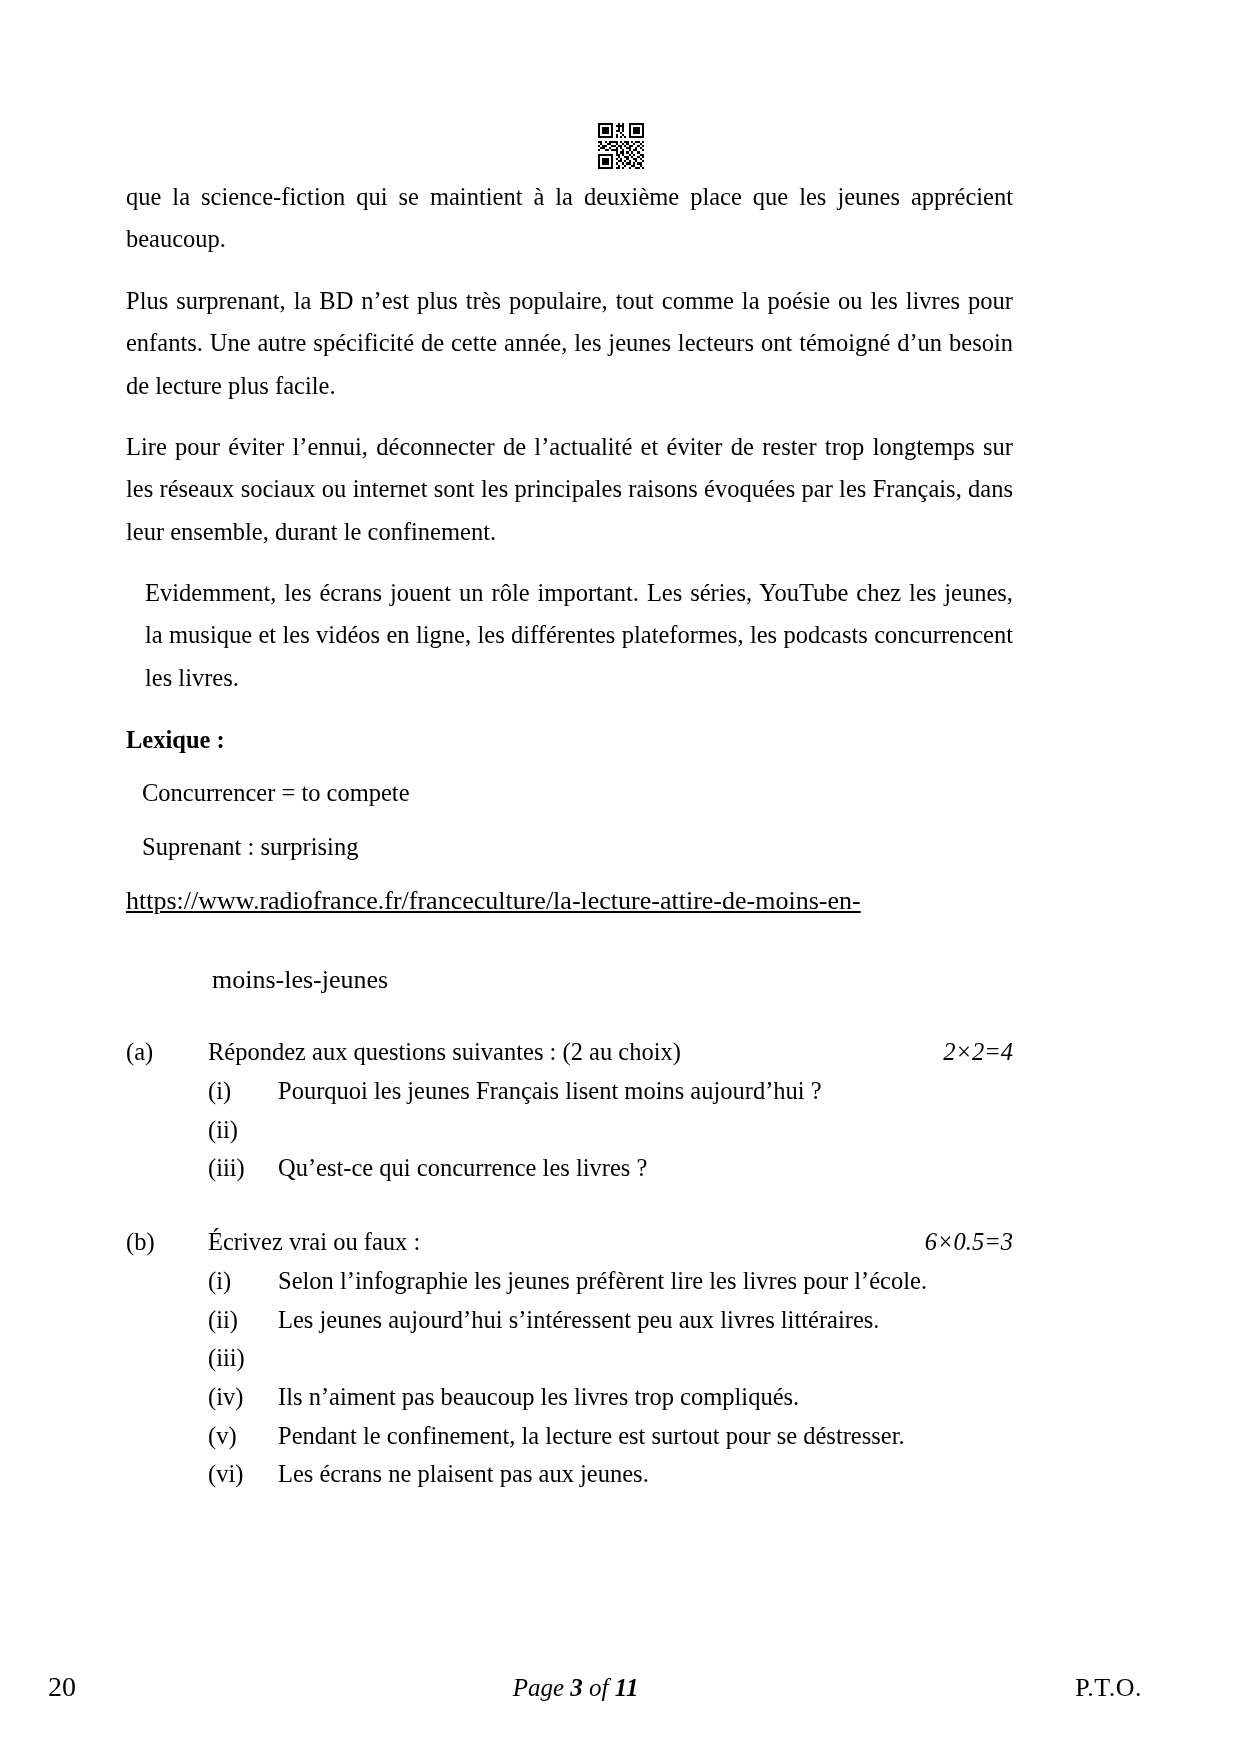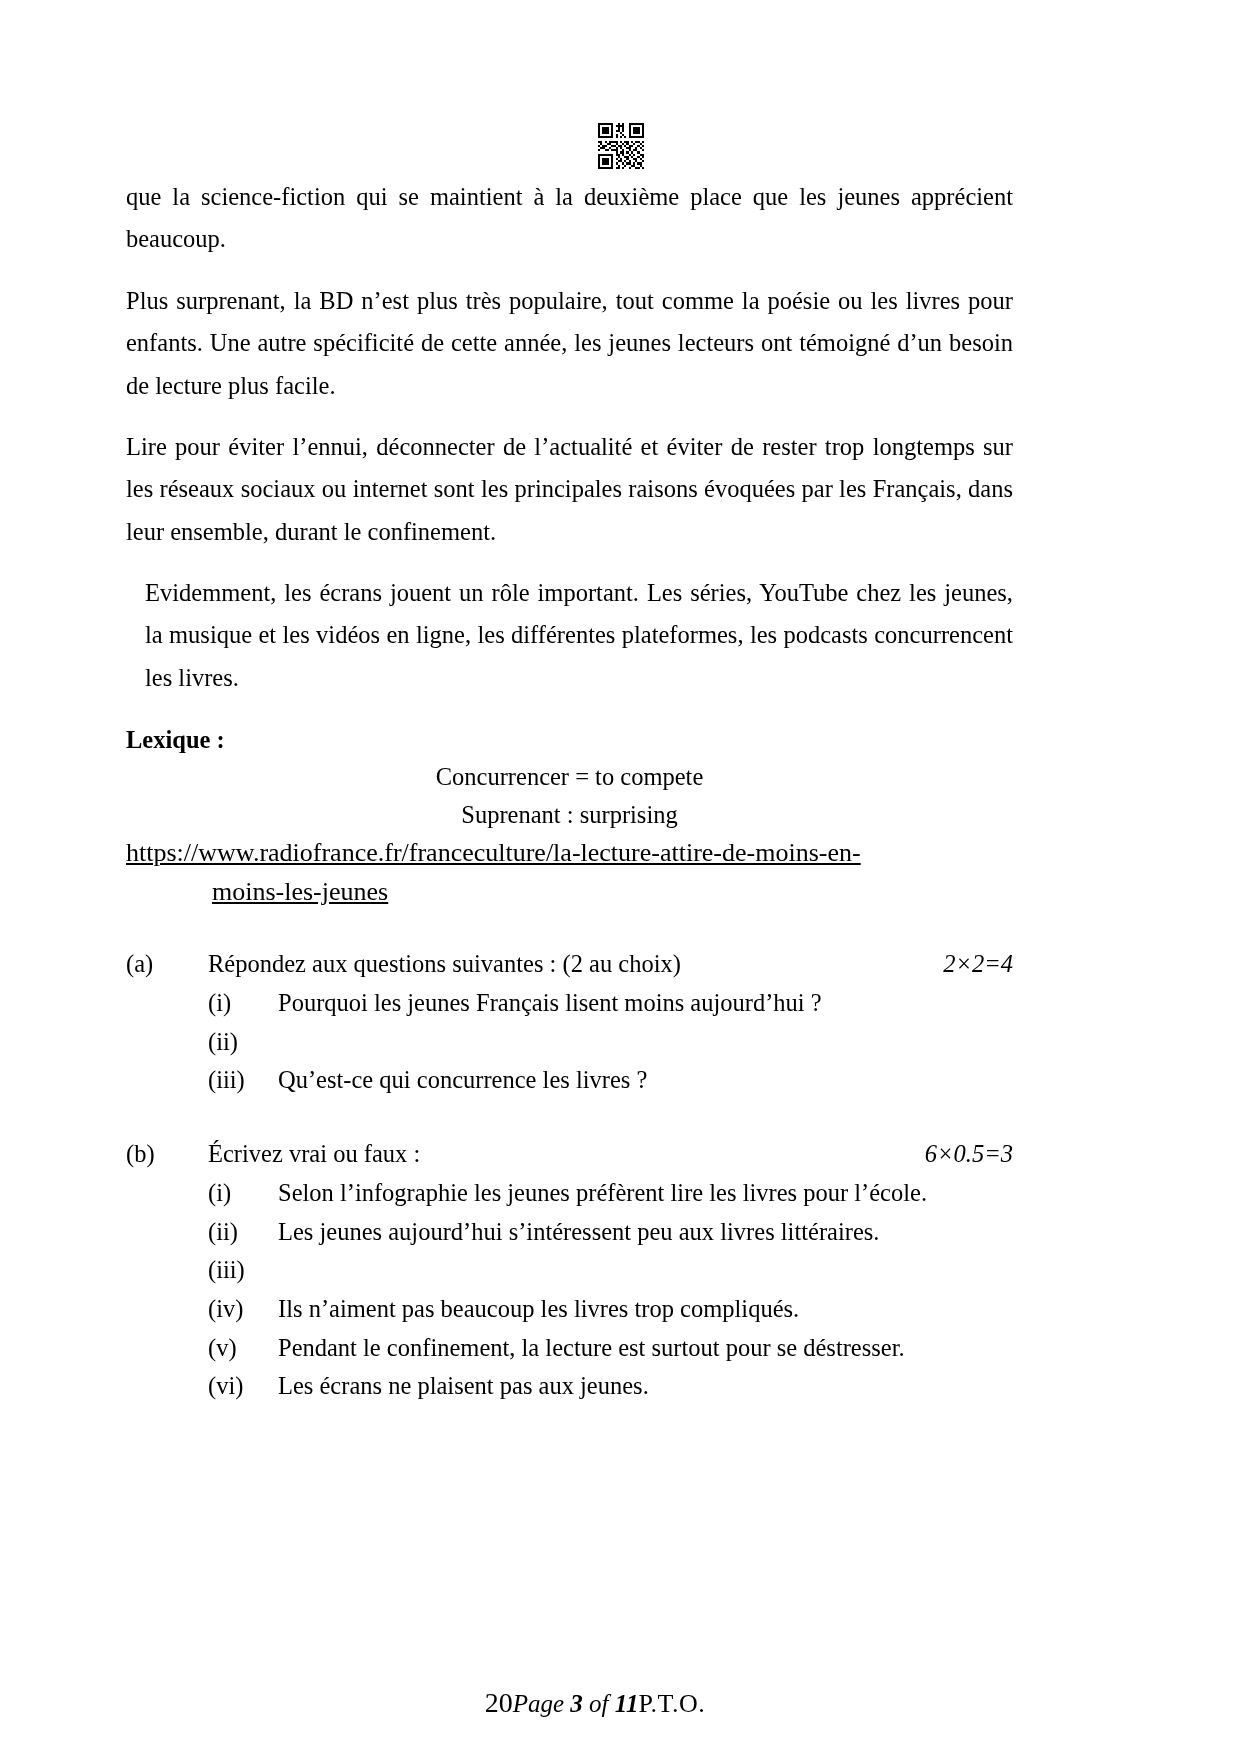--- a/index.html
+++ b/index.html
@@ -54,40 +54,40 @@
   p.para.last-of-block { margin-bottom: 22px; margin-left: 19px; }
 
   
   .lexique-head {
     margin: 0;
     font-size: 24.5px;
     font-weight: bold;
     line-height: 1.52;
   }
   .lexique-line {
-    margin: 0;
+    margin: 16px;
     font-size: 24.5px;
     line-height: 1.52;
-    text-align: center;
+    text-align: left;
   }
   .url-block {
     margin: 0;
     font-size: 26px;
     line-height: 1.52;
   }
   .url-line-1 {
     display: block;
     text-decoration: underline;
     text-underline-offset: 2px;
   }
   .url-line-2 {
     display: block;
     margin-left: 86px;
-    text-decoration: underline;
     text-underline-offset: 2px;
+    margin-top: 40px;
   }
 
   
   .qblock { margin-top: 34px; }
   .qblock.second { margin-top: 38px; }
 
   .qrow {
     display: flex;
     align-items: flex-start;
     font-size: 24.5px;
@@ -133,25 +133,25 @@
     text-align: justify;
     text-justify: inter-word;
   }
   .sub-text.nojust { text-align: left; }
 
   
   #footer {
     position: absolute;
     left: 48px;
     right: 42px;
-    bottom: 24px;
+    bottom: 40px;
     height: 44px;
     display: flex;
     align-items: baseline;
-    justify-content: center;
+    justify-content: space-between;
     font-size: 26px;
   }
   #footer .f-left { font-size: 28px; }
   #footer .f-center {
     font-style: italic;
     font-size: 25px;
   }
   #footer .f-center b { font-weight: bold; font-style: italic; }
   #footer .f-right {
     font-size: 26px;

